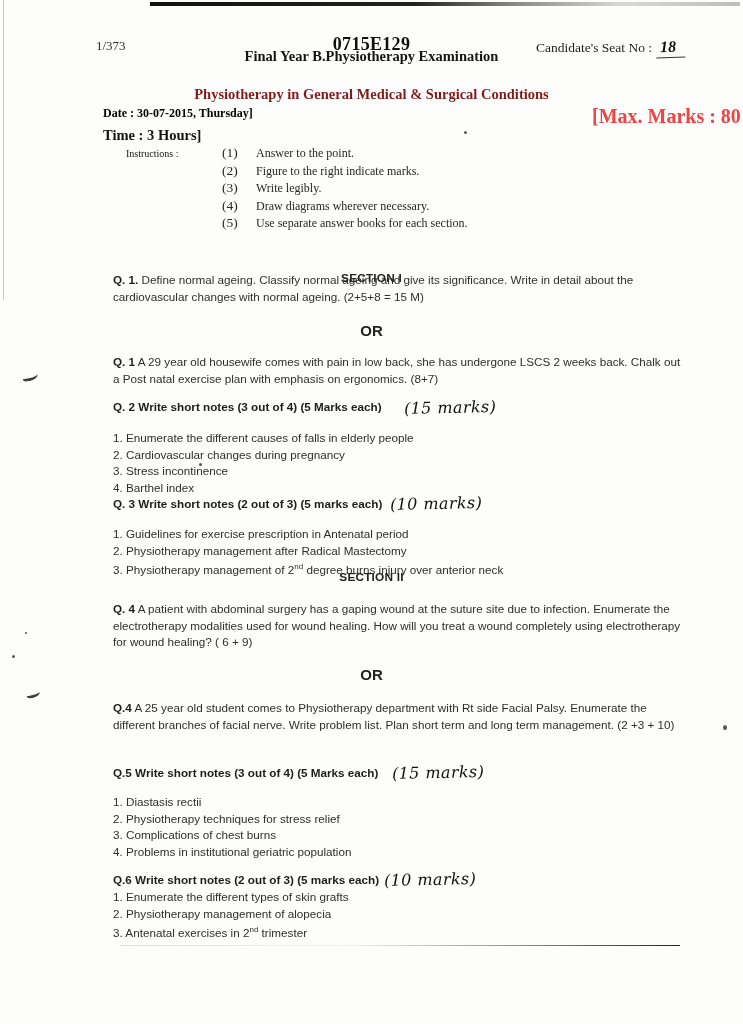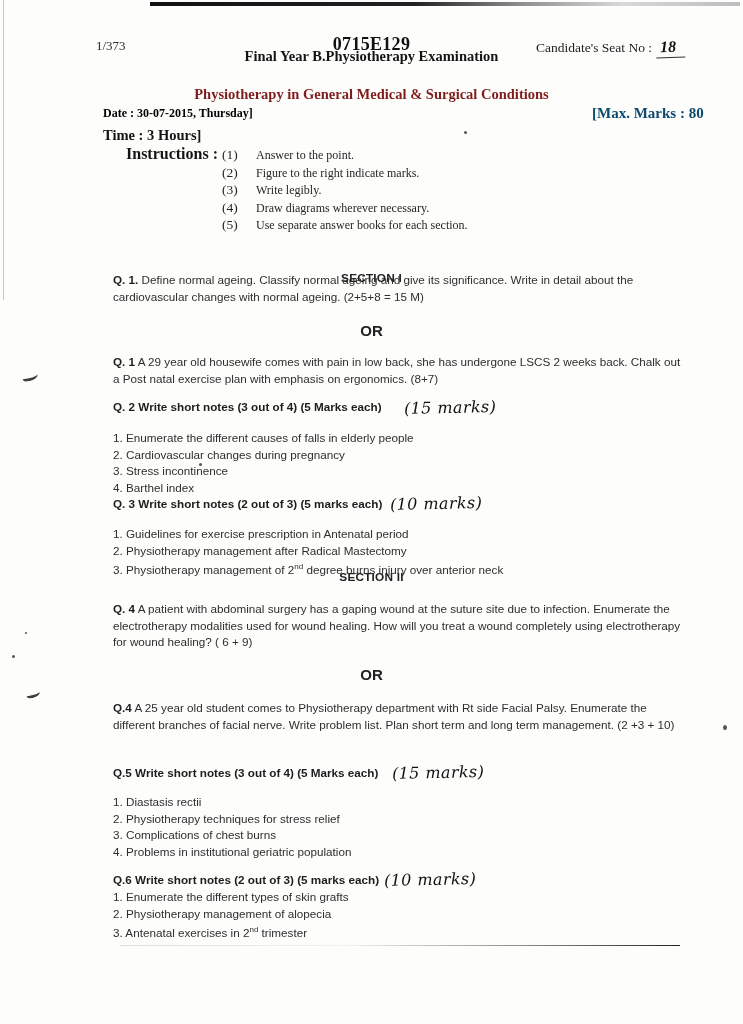--- a/index.html
+++ b/index.html
@@ -87,35 +87,35 @@
     left: 0; top: 86px; width: 743px;
     text-align: center;
     font-size: 14.5px; font-weight: bold; color: #7f1d1d;
   }
   .date-line {
     left: 103px; top: 106px;
     font-size: 12px; font-weight: bold; color: #000000;
   }
   .max-marks {
     left: 592px; top: 105px;
-    font-size: 15px; font-weight: bold; color: #0c4a6e;
+    font-size: 20px; font-weight: bold; color: #ef4444;
   }
   .time-line {
     left: 103px; top: 127px;
     font-size: 14.5px; font-weight: bold; color: #141414;
   }
 
   .instr-block {
     position: absolute;
     left: 126px; top: 145px;
     font-family: "Liberation Serif", serif;
   }
   .instr-row { display: flex; align-items: baseline; margin-bottom: 1.5px; }
   .instr-label {
-    font-size: 16px; font-weight: bold; color: #141414;
+    font-size: 10px; font-weight: normal; color: #141414;
     width: 96px;
   }
   .instr-spacer { width: 96px; }
   .instr-num {
     font-size: 13.5px; color: #262626;
     width: 34px;
   }
   .instr-text { font-size: 12px; color: #262626; }
 
   

